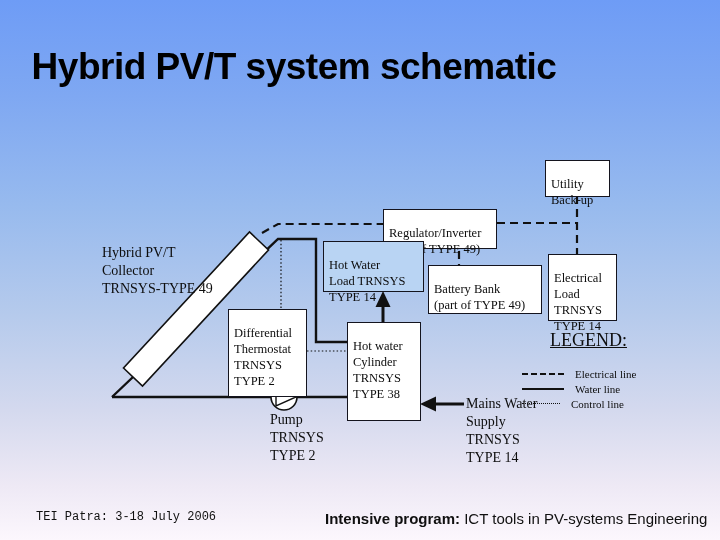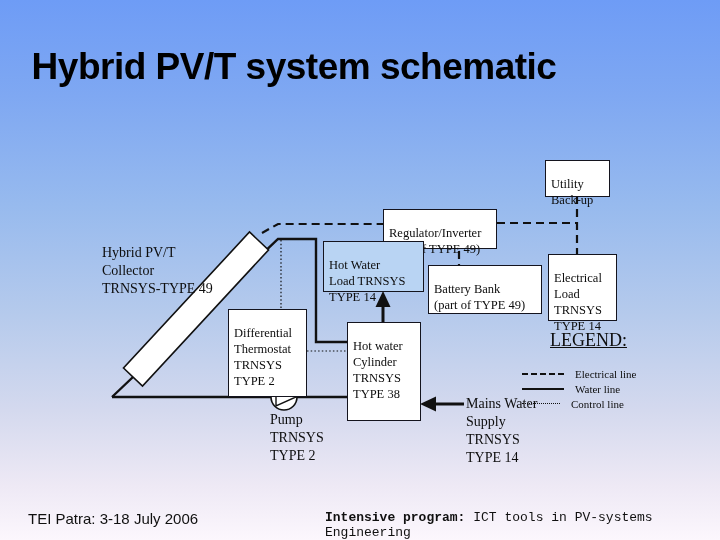--- a/index.html
+++ b/index.html
@@ -27,26 +27,26 @@
   #legend .ltitle{
     font-size:18px; text-decoration:underline; margin-left:32px; margin-bottom:15px;
   }
   .lrow{display:flex; align-items:center; height:15px;}
   .lswatch{display:inline-block; width:42px; margin-left:4px;}
   .lswatch.dashed{border-top:2.2px dashed #111;}
   .lswatch.solid{border-top:2.4px solid #111;}
   .lswatch.dotted{border-top:1.6px dotted #111; width:38px;}
   .llabel{margin-left:11px; font-size:11px;}
   #footer-left{
-    position:absolute; left:28px; top:510px;
-    font-family:Liberation Sans, sans-serif; font-size:15px; color:#101010;
+    position:absolute; left:36px; top:510px;
+    font-family:Liberation Mono, monospace; font-size:12px; color:#101010;
   }
   #footer-right{
     position:absolute; left:325px; top:510px;
-    font-family:Liberation Mono, monospace; font-size:13px; color:#101010;
+    font-family:Liberation Sans, sans-serif; font-size:15px; color:#101010;
   }
   #footer-right .b{font-weight:700;}
 </style>
 </head>
 <body>
 
 <div id="slide">
 
   <div id="title">Hybrid PV/T system schematic</div>
 

